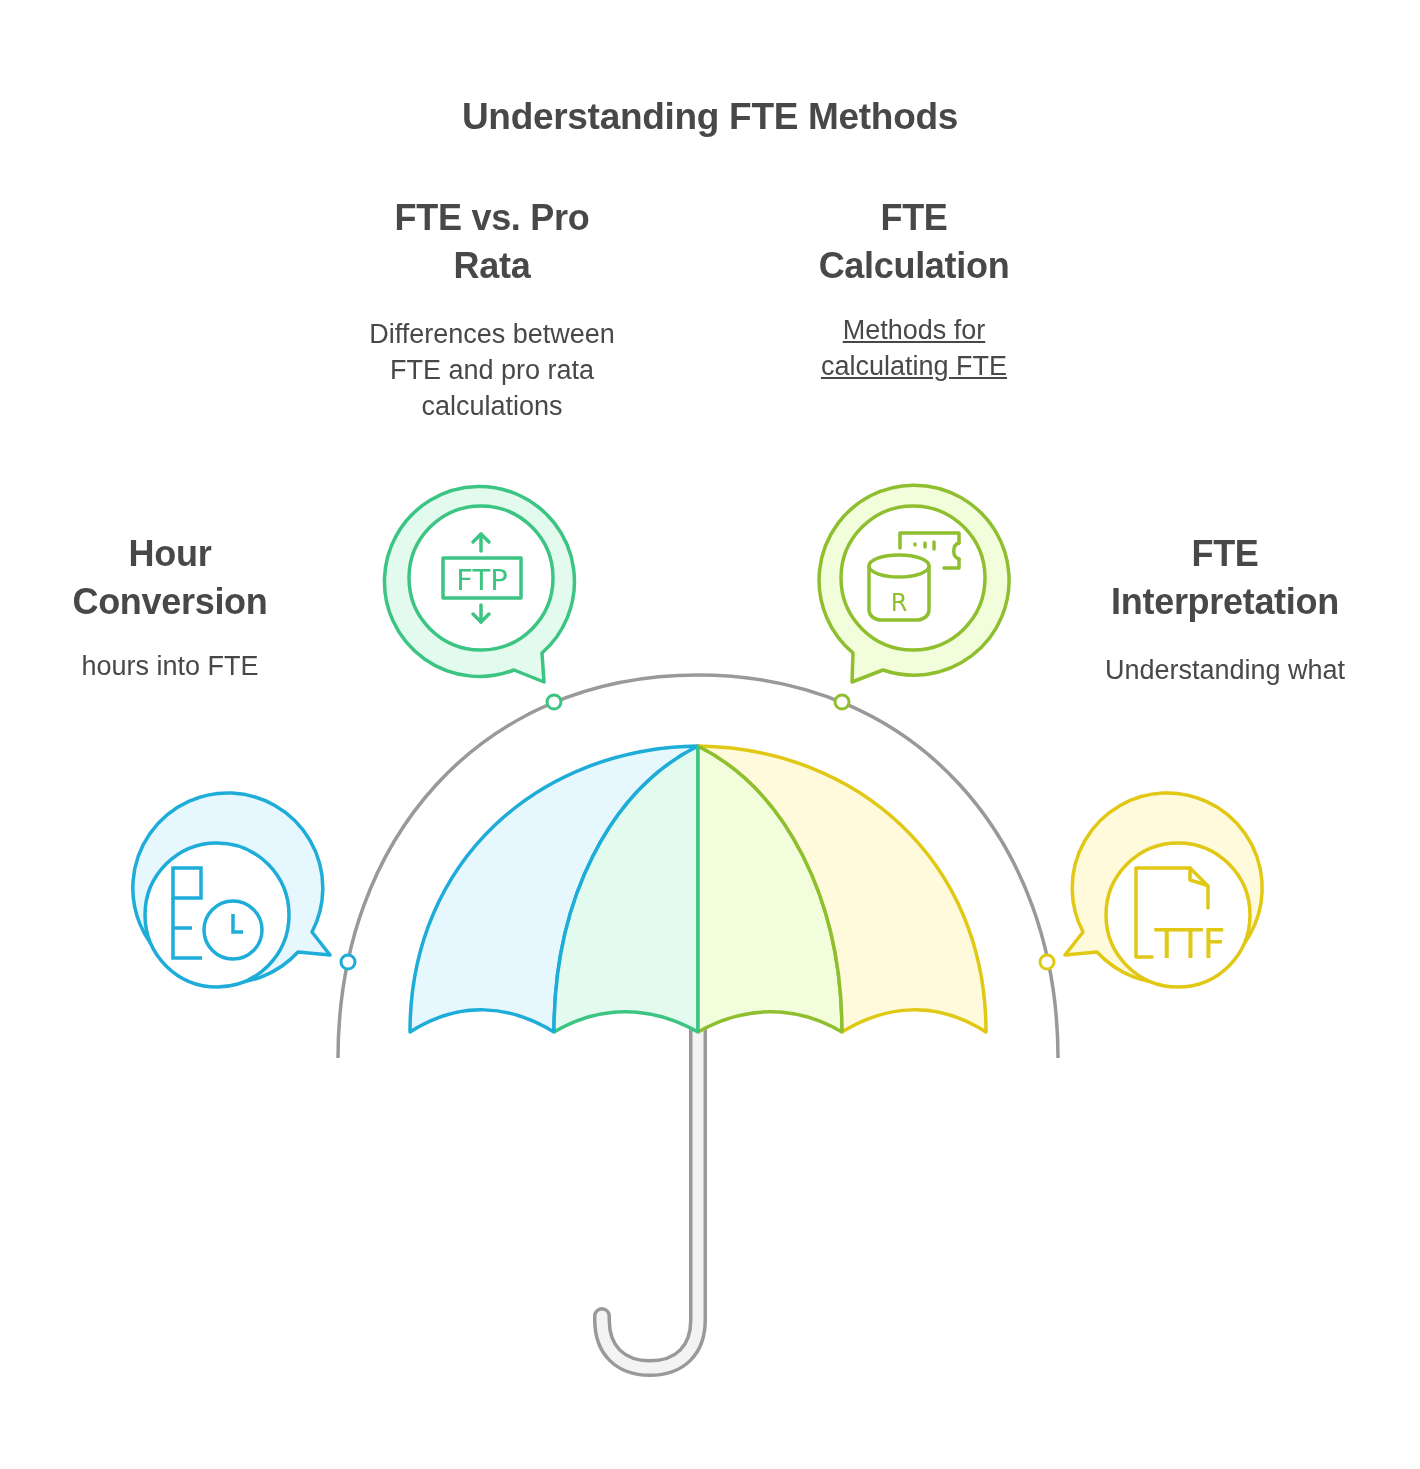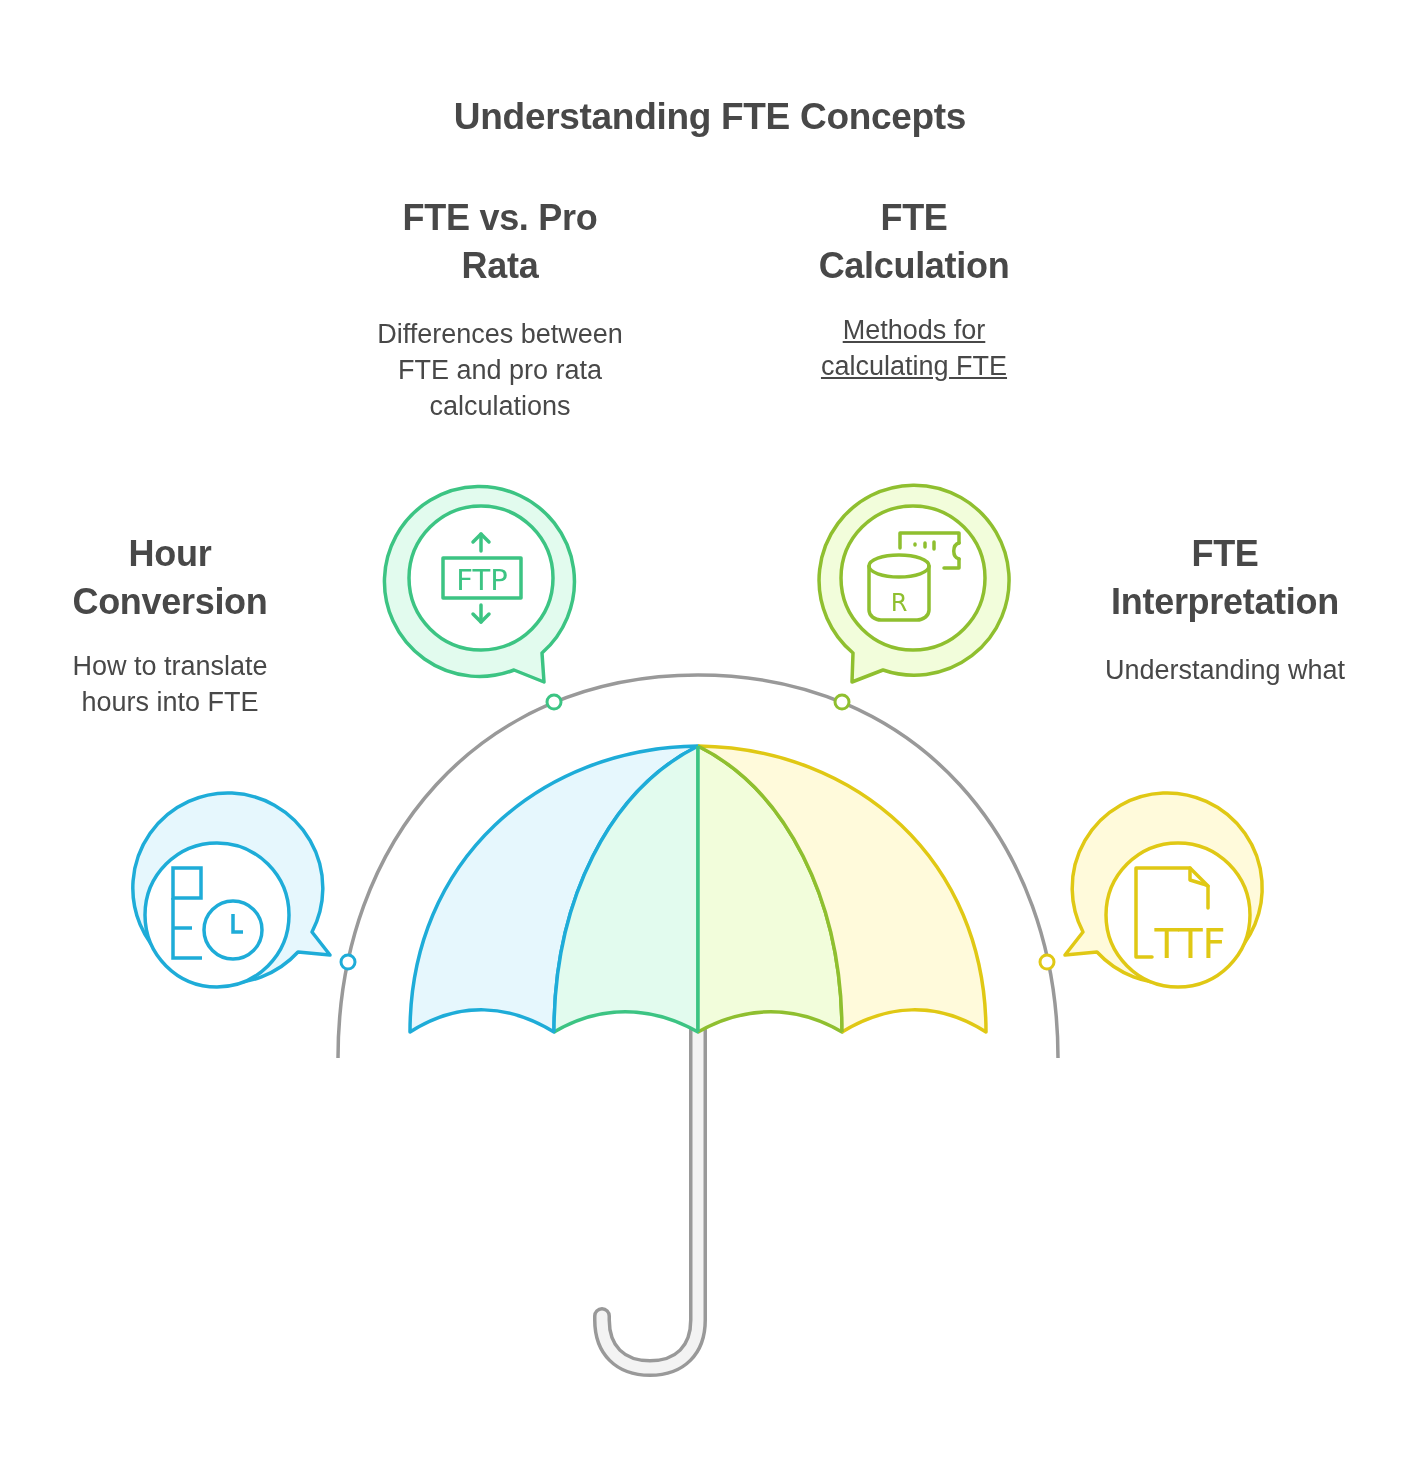--- a/index.html
+++ b/index.html
@@ -8,34 +8,33 @@
     .title { position: absolute; left: 0; width: 1420px; top: 96px; text-align: center;
              font-size: 37px; font-weight: bold; letter-spacing: -0.3px; color: #484848; }
     .block { position: absolute; text-align: center; }
     .block .head { font-size: 36px; font-weight: bold; line-height: 48px; color: #484848; letter-spacing: -0.3px; }
     .block .desc { font-size: 27px; line-height: 36px; color: #484848; margin-top: 26px; }
     svg.art { position: absolute; left: 0; top: 0; }
   </style>
 </head>
 <body>
 
-<div class="title">Understanding FTE Concepts</div>
+<div class="title">Understanding FTE Methods</div>
 
 <div class="block" style="left:20px; width:300px; top:530px;">
   <div class="head">
     <div>Hour</div>
     <div>Conversion</div>
   </div>
   <div class="desc" style="margin-top:22px;">
-    <div>How to translate</div>
     <div>hours into FTE</div>
   </div>
 </div>
 
-<div class="block" style="left:340px; width:320px; top:194px;">
+<div class="block" style="left:332px; width:320px; top:194px;">
   <div class="head">
     <div>FTE vs. Pro</div>
     <div>Rata</div>
   </div>
   <div class="desc" style="">
     <div>Differences between</div>
     <div>FTE and pro rata</div>
     <div>calculations</div>
   </div>
 </div>

